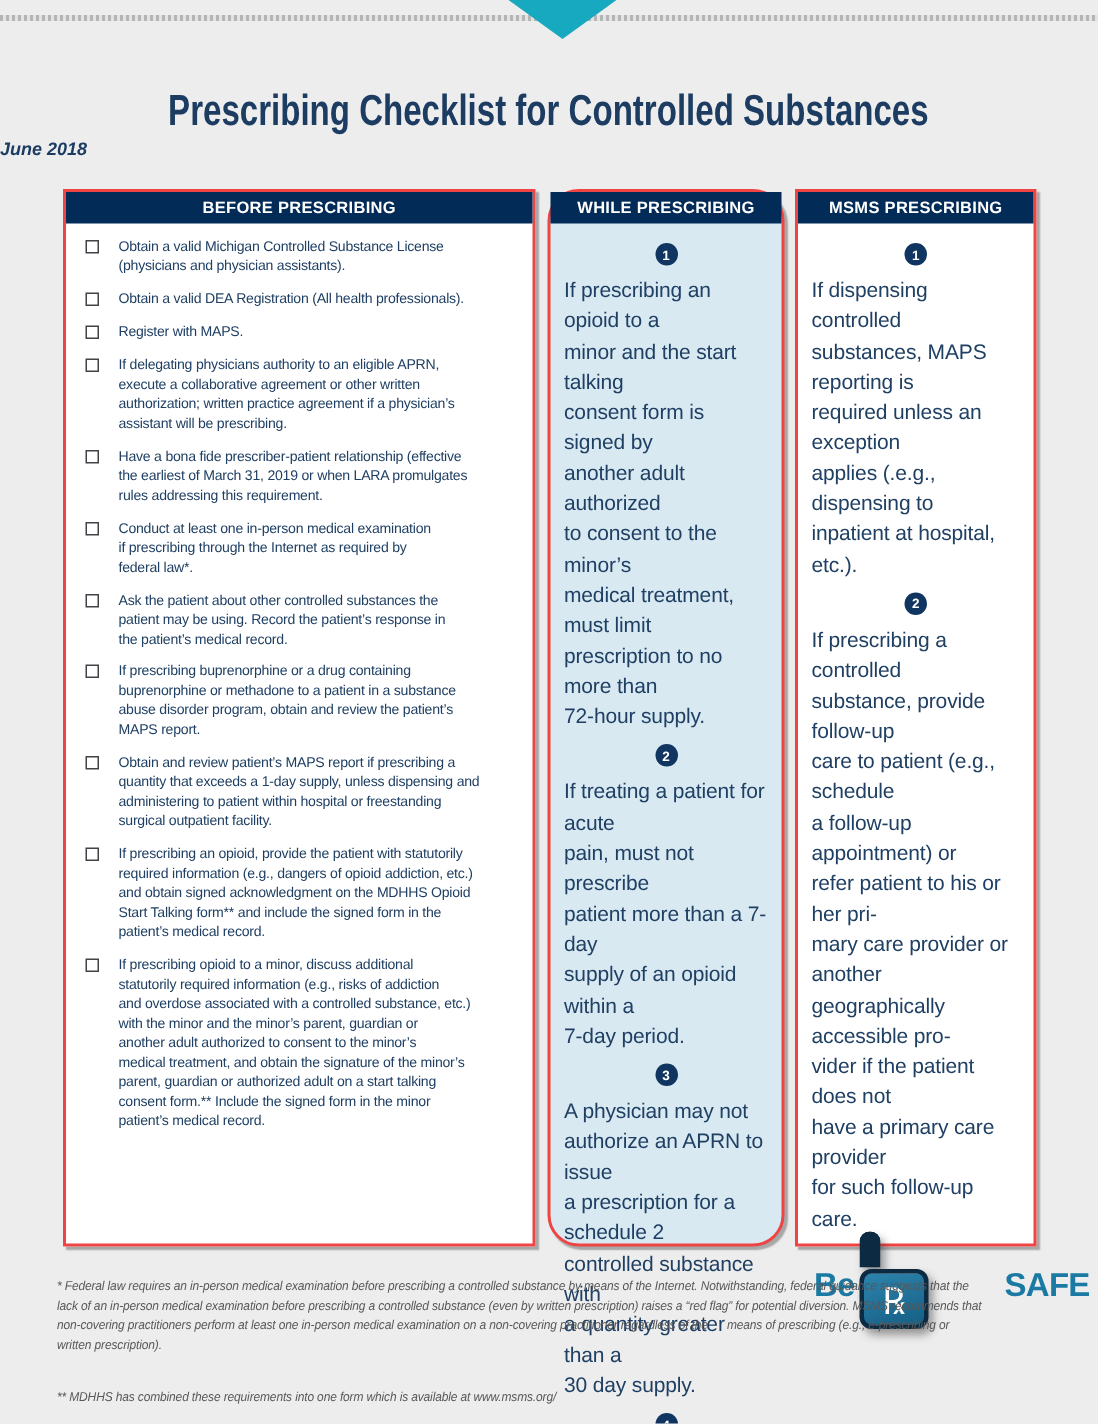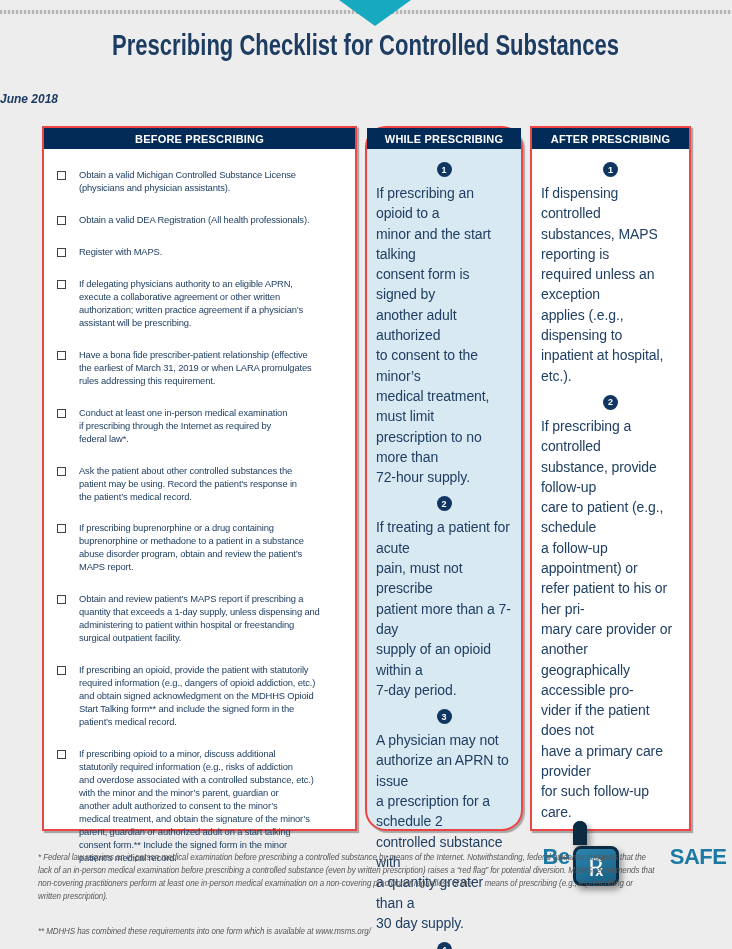--- a/index.html
+++ b/index.html
@@ -16,21 +16,21 @@
     position:absolute;top:10px;left:0;width:732px;height:4px;
     background:repeating-linear-gradient(90deg,#b5b5b5 0 2px,#e3e3e3 2px 4px);
   }
   .ribbon-triangle{
     position:absolute;top:0;left:339px;width:0;height:0;
     border-left:36px solid transparent;border-right:36px solid transparent;
     border-top:26px solid #17a9bf;
   }
 
   .doc-title{
-    position:absolute;top:29px;left:0;width:732px;text-align:center;
+    position:absolute;top:58px;left:0;width:732px;text-align:center;
     font-size:29px;font-weight:bold;color:#1d3c62;white-space:nowrap;
   }
   .doc-title .squeeze{display:inline-block;transform:scaleX(0.76);transform-origin:center;}
   .doc-subtitle{
     position:absolute;top:92px;left:0;width:732px;text-align:left;
     font-size:12px;font-weight:bold;font-style:italic;color:#1d3c62;
   }
 
   .table-wrap{
     position:absolute;left:42px;top:126px;width:649px;height:705px;
@@ -46,21 +46,21 @@
   .col-before{width:315px;margin-right:8px;}
   .col-during{width:158px;margin-right:7px;background:#d8e9f2;border-radius:21px;}
   .col-after{width:161px;}
 
   .col-header{
     background:#032b57;color:#ffffff;text-align:center;
     font-size:11px;font-weight:bold;letter-spacing:.2px;
     padding:5px 0 4px;flex:none;white-space:nowrap;
   }
 
-  .check-list{padding:20px 6px 8px 11px;display:flex;flex-direction:column;gap:19px;}
+  .check-list{padding:9px 6px 8px 11px;display:flex;flex-direction:column;gap:9px;}
   .check-row{display:flex;align-items:flex-start;}
   .checkbox{
     flex:none;width:9px;height:9px;border:1.4px solid #3f4347;
     margin:2px 13px 0 2px;background:#fff;
   }
   .check-text{
     font-size:9.4px;line-height:1.38;letter-spacing:-0.15px;
     color:#1f3f63;white-space:pre-line;
   }
 
@@ -223,21 +223,21 @@
 30 day supply.</div>
       <div class="step-num">4</div>
       <div class="step-text">Comply with all applicable
 state and federal laws
 regarding contents and
 transmission of prescription.</div>
     </div>
   </div>
 
   <div class="col col-after">
-    <div class="col-header">AFTER PRESCRIBING</div>
+    <div class="col-header">MSMS PRESCRIBING</div>
     <div class="steps">
       <div class="step-num">1</div>
       <div class="step-text">If dispensing controlled
 substances, MAPS reporting is
 required unless an exception
 applies (.e.g., dispensing to
 inpatient at hospital, etc.).</div>
       <div class="step-num">2</div>
       <div class="step-text">If prescribing a controlled
 substance, provide follow-up

